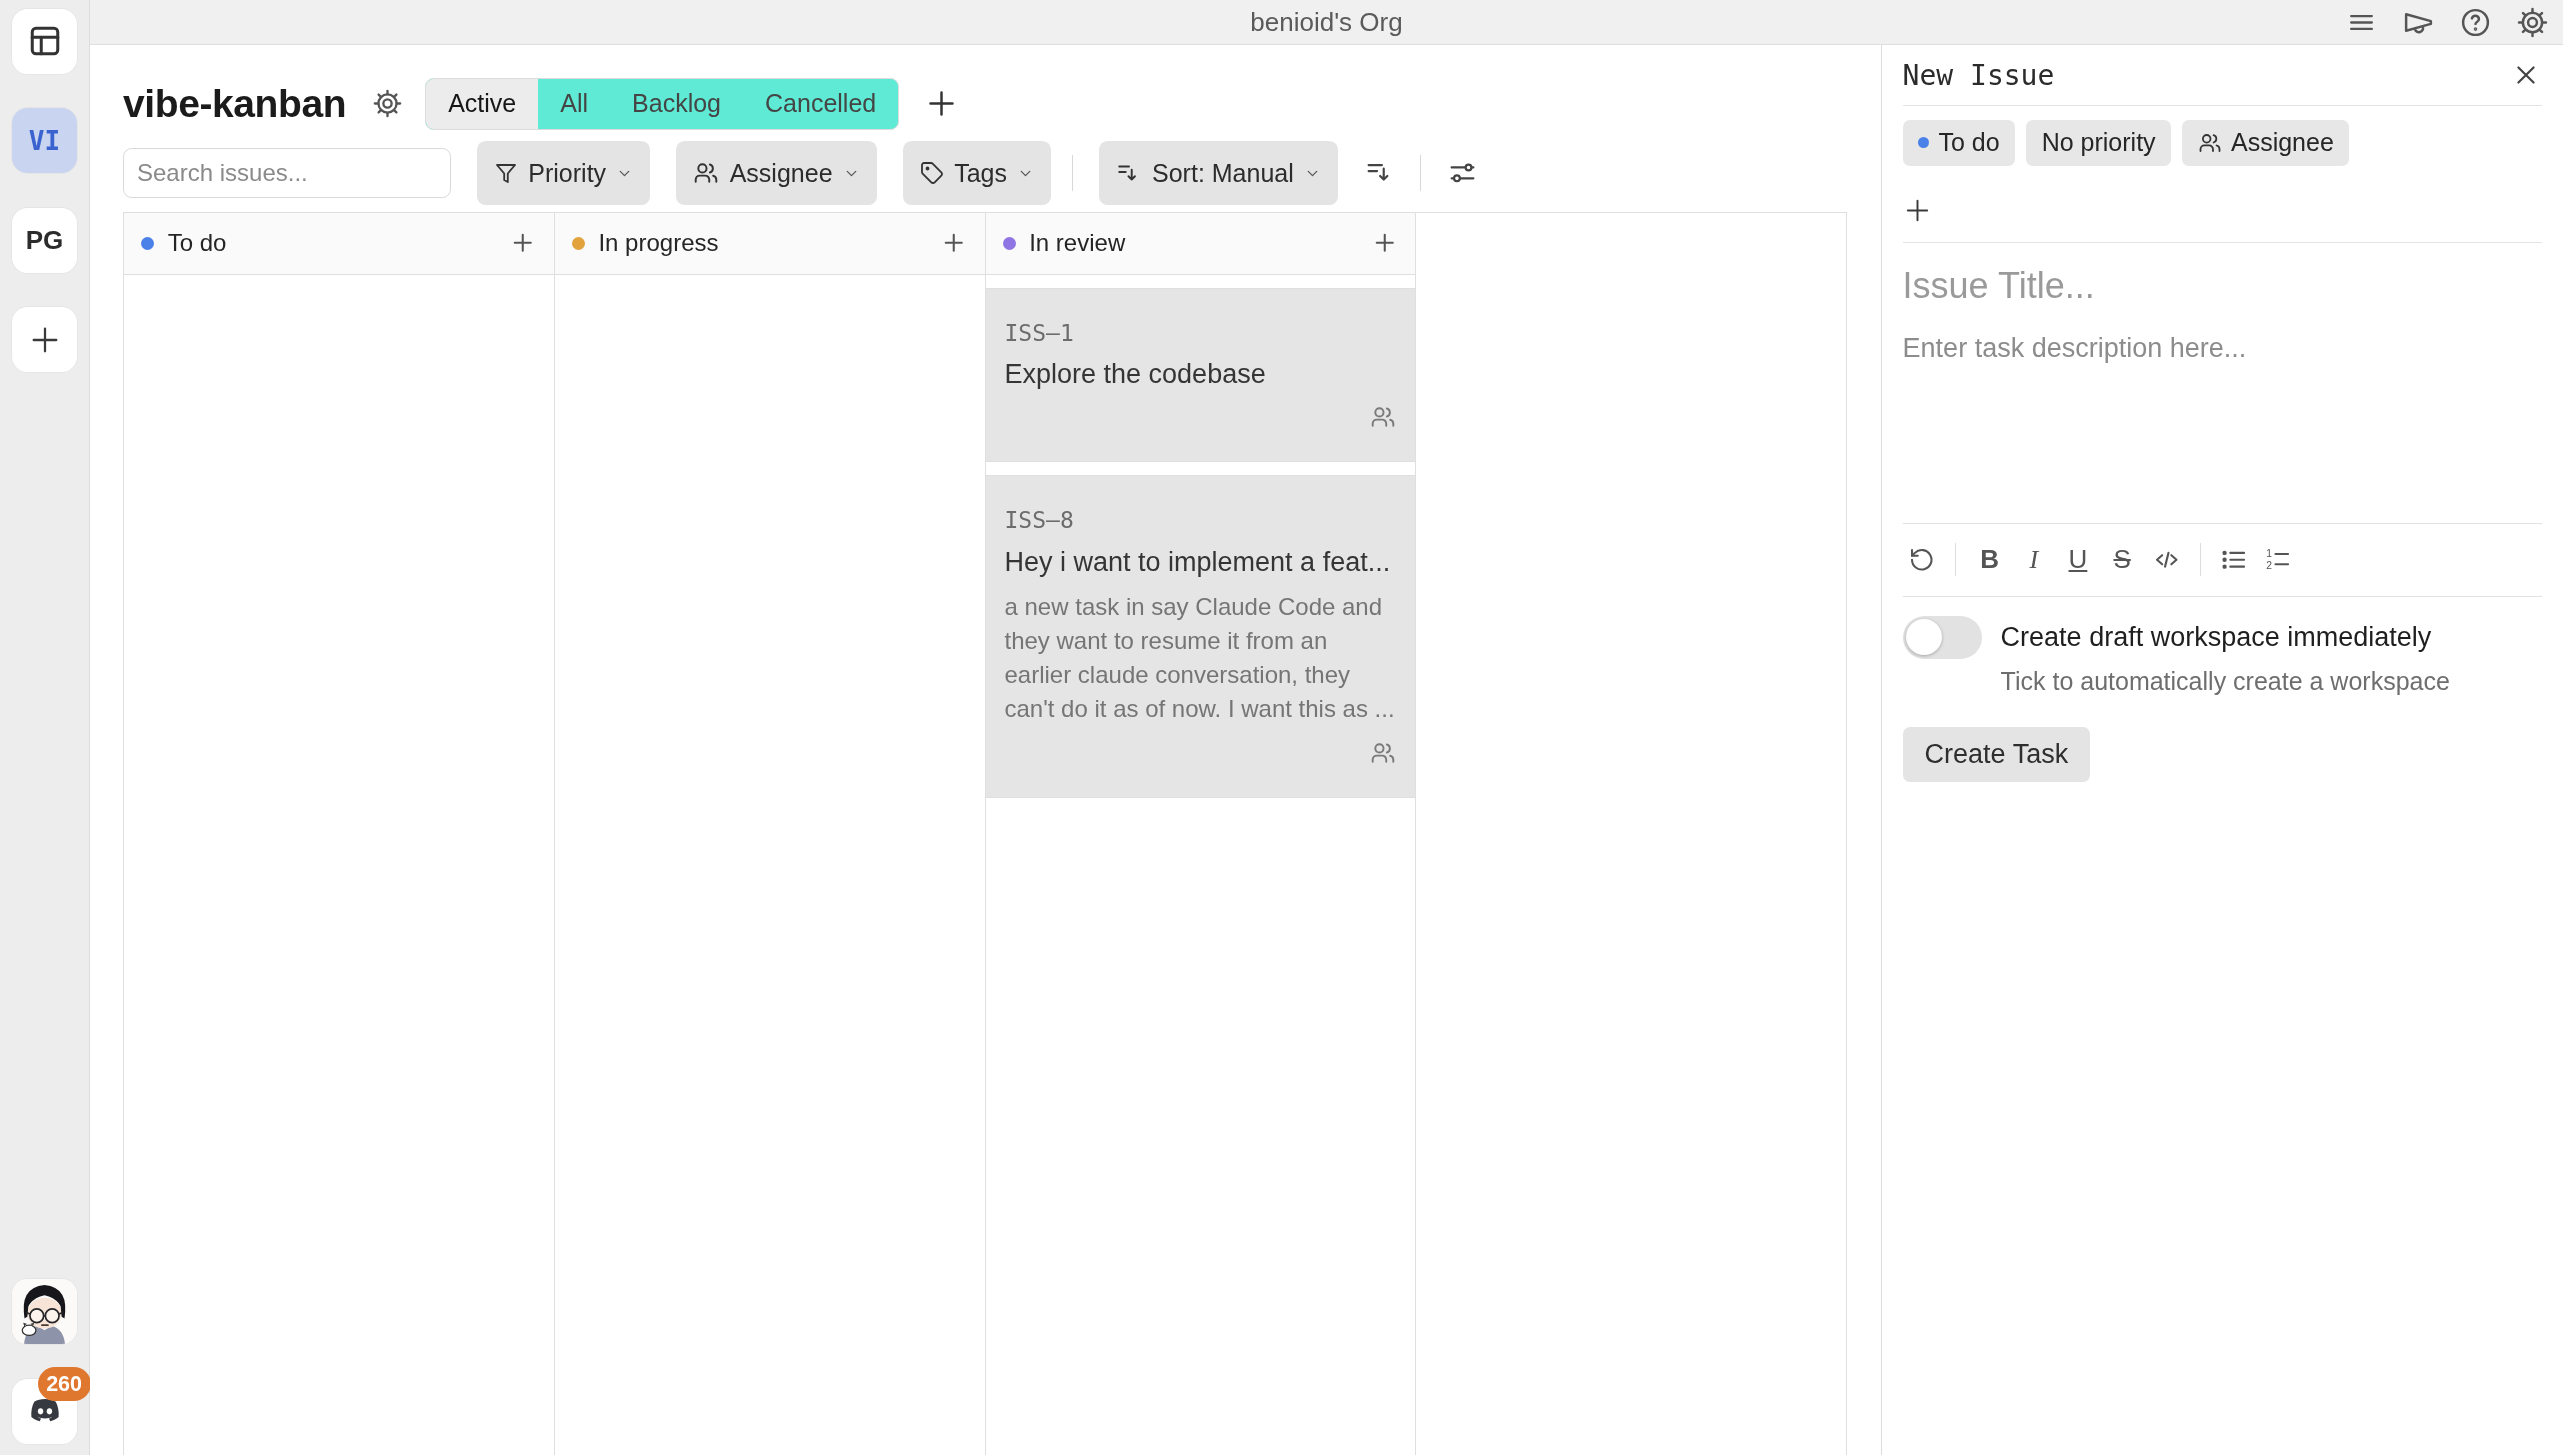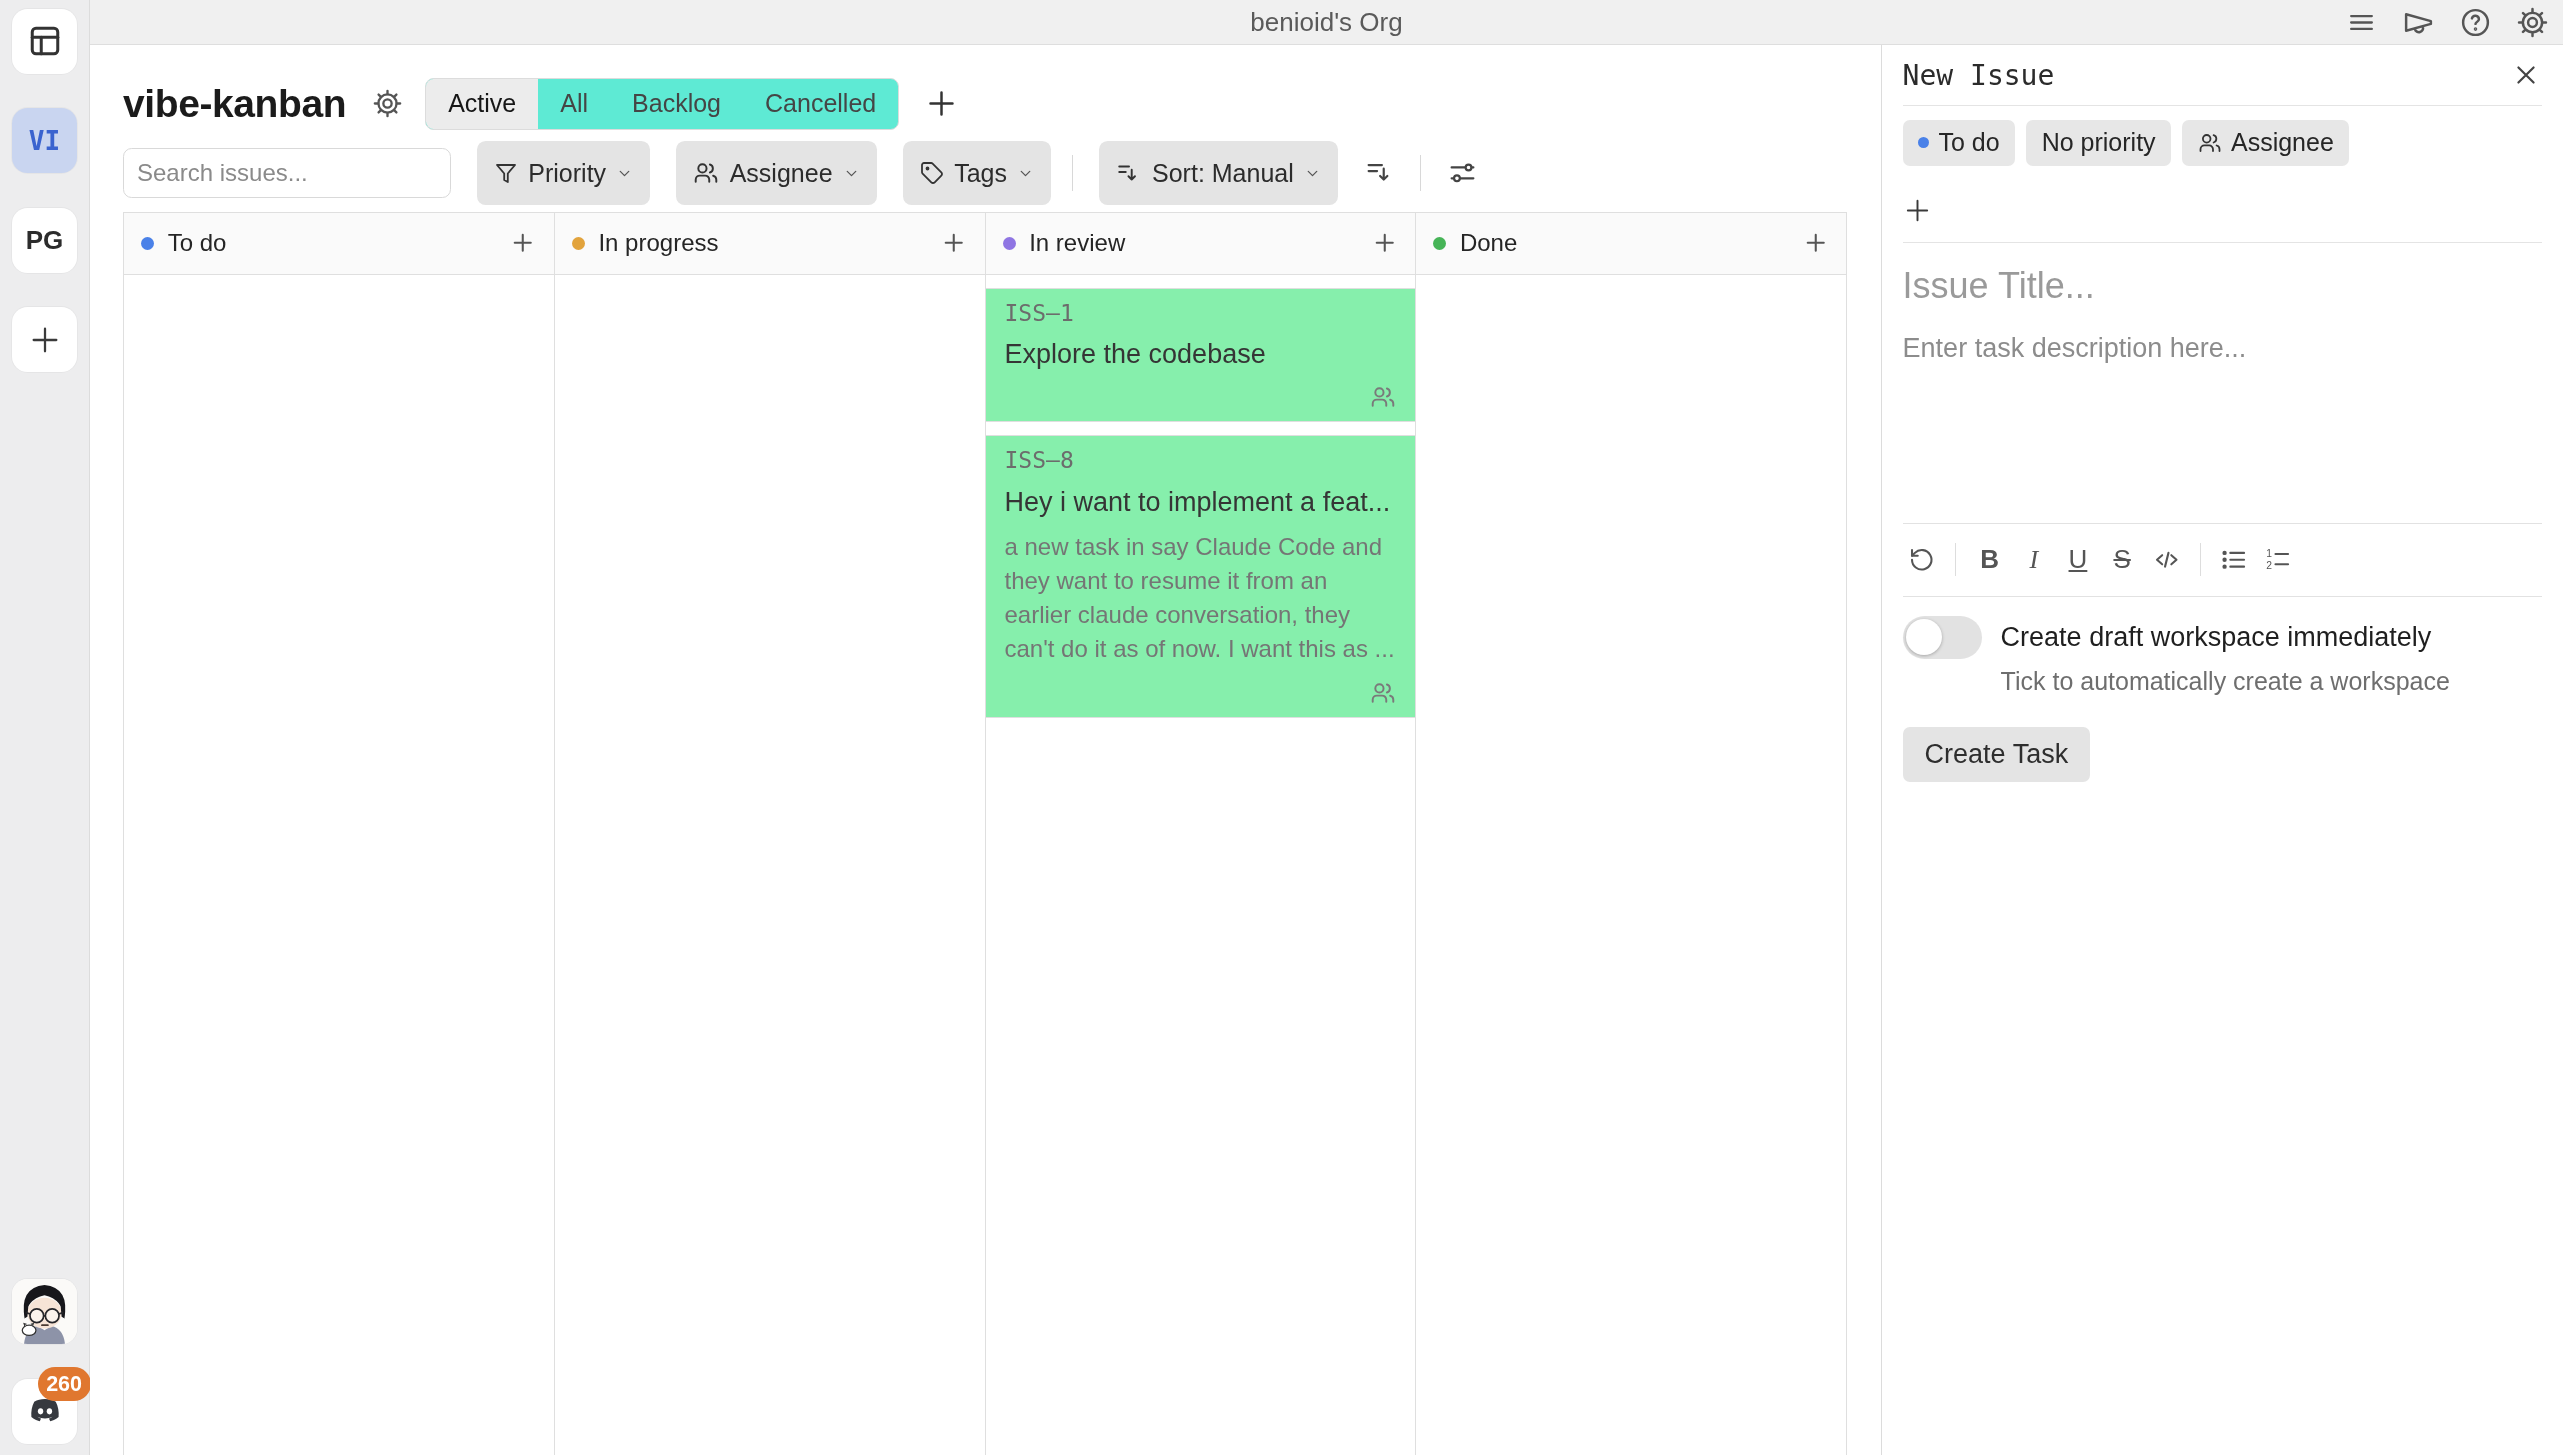--- a/index.html
+++ b/index.html
@@ -59,22 +59,22 @@
   .board{margin:13.7px 0 0 33px;width:1724px;flex:1;display:flex;border-top:0.9px solid #dfdfdf;
          border-left:0.9px solid #dfdfdf;box-sizing:border-box;}
   .col{flex:1;border-right:0.9px solid #dfdfdf;display:flex;flex-direction:column;min-width:0;}
   .col-head{height:62px;background:#fafafa;border-bottom:0.9px solid #dfdfdf;display:flex;
             align-items:center;padding:0 17px;box-sizing:border-box;flex:none;}
   .dot{width:13px;height:13px;border-radius:50%;flex:none;}
   .col-name{margin-left:13.7px;font-size:24px;color:#252525;}
   .col-spacer{flex:1;}
   .col-add{cursor:pointer;display:flex;}
   .col-cards{padding-top:13px;display:flex;flex-direction:column;}
-  .card{background:#86efac;border-top:0.9px solid #dfdfdf;border-bottom:0.9px solid #dfdfdf;
-        margin-bottom:13px;padding:11px 19px;cursor:pointer;}
+  .card{background:#e5e5e5;border-top:0.9px solid #dfdfdf;border-bottom:0.9px solid #dfdfdf;
+        margin-bottom:13px;padding:31px 19px;cursor:pointer;}
   .card-id{font-family:"DejaVu Sans Mono",monospace;font-size:23px;color:#6c6c6c;}
   .card-title{margin-top:13.7px;font-size:27px;color:#353535;white-space:nowrap;overflow:hidden;}
   .card-desc{margin-top:12px;font-size:24px;line-height:1.42;color:#757575;}
   .card-foot{margin-top:13.7px;display:flex;justify-content:flex-end;}
 
   
   .panel{position:absolute;left:1881px;top:45px;width:682px;height:1411px;background:#fff;
          border-left:0.9px solid #dcdcdc;box-sizing:border-box;padding:0 20.6px;}
   .panel-title-row{height:60px;display:flex;align-items:center;justify-content:space-between;
                    border-bottom:0.9px solid #e4e4e4;}
@@ -334,30 +334,20 @@
                 <path d="M15 20v-1.8a3.8 3.8 0 0 0-3.8-3.8H6.3a3.8 3.8 0 0 0-3.8 3.8V20"></path>
                   <circle cx="8.7" cy="7.8" r="3.8"></circle>
                 <path d="M21.5 20v-1.8a3.8 3.8 0 0 0-2.9-3.7M15.6 4.2a3.8 3.8 0 0 1 0 7.3"></path>
               </svg>
             </div>
           </div>
         </div>
       </div>
 
       <div class="col">
-        <div class="col-head">
-          <span class="dot" style="background-color: rgb(70, 180, 87);"></span>
-          <span class="col-name">Done</span>
-          <span class="col-spacer"></span>
-          <span class="col-add">
-            <svg width="27.5" height="27.5" viewBox="0 0 24 24" class="stroke">
-                <path d="M12 5v14M5 12h14"></path>
-              </svg>
-          </span>
-        </div>
         <div class="col-cards"></div>
       </div>
 
     </div>
   </div>
 
   <div class="panel">
     <div class="panel-title-row">
       <span class="panel-title">New Issue</span>
       <span class="panel-close">

